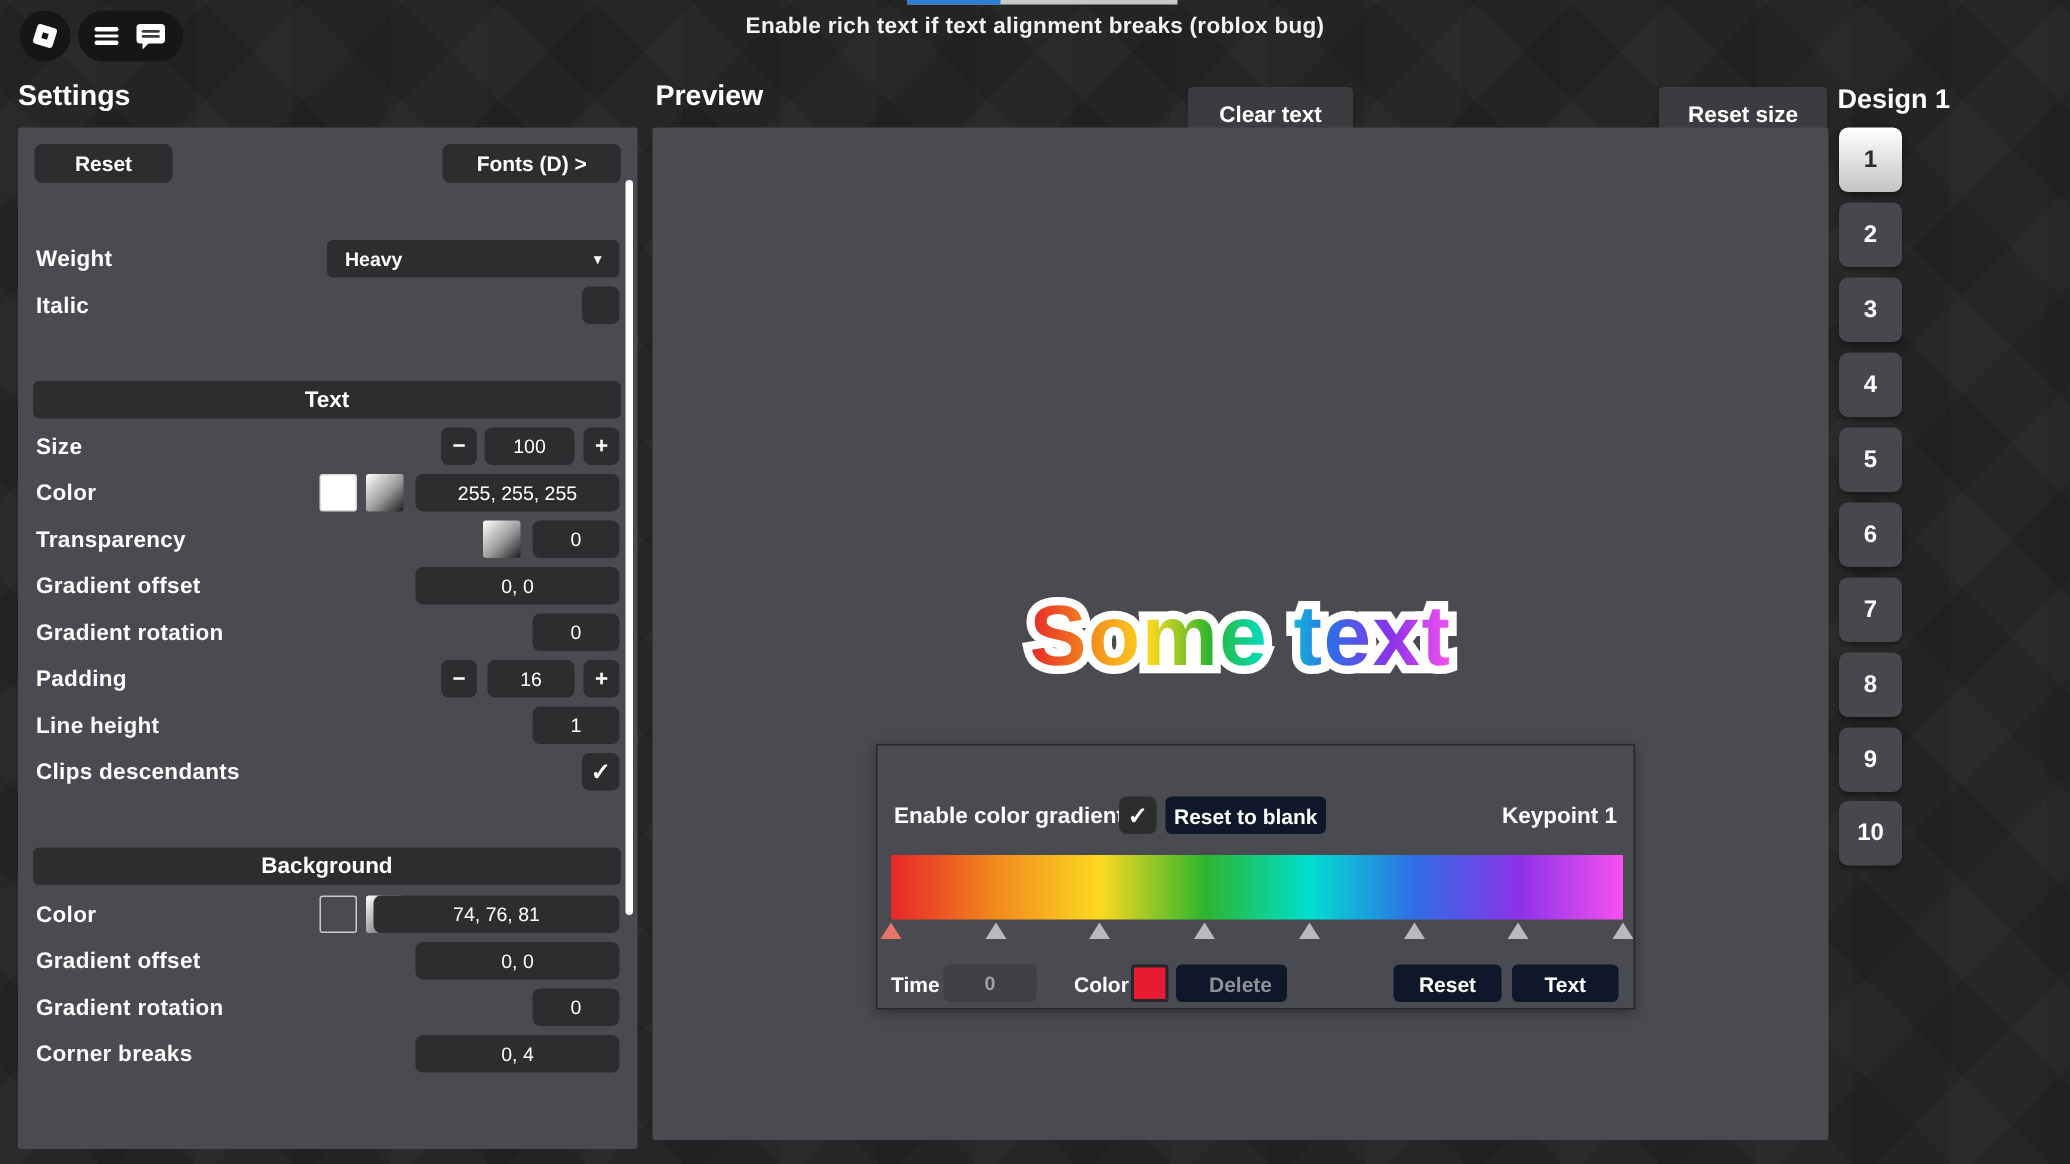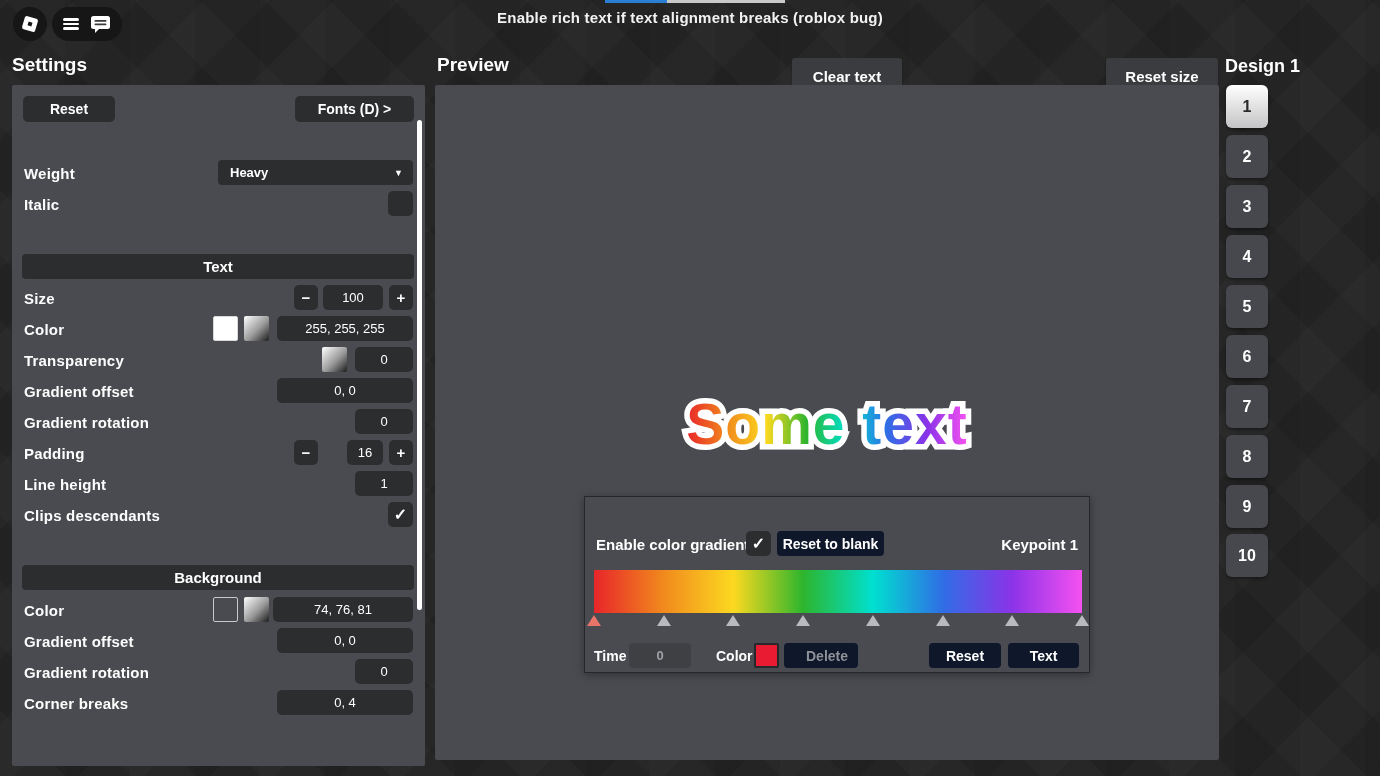--- a/index.html
+++ b/index.html
@@ -207,21 +207,21 @@
     </div>
 
     <div class="srow" style="top:324px">
       <span class="lbl">Gradient rotation</span>
       <div class="field" style="right:12px;width:58px">0</div>
     </div>
 
     <div class="srow" style="top:355px">
       <span class="lbl">Padding</span>
       <div class="stepper-btn" style="right:107px">−</div>
-      <div class="field" style="right:42px;width:36px">16</div>
+      <div class="field" style="right:42px;width:58px">16</div>
       <div class="stepper-btn" style="right:12px">+</div>
     </div>
 
     <div class="srow" style="top:386px">
       <span class="lbl">Line height</span>
       <div class="field" style="right:12px;width:58px">1</div>
     </div>
 
     <div class="srow" style="top:417px">
       <span class="lbl">Clips descendants</span>
@@ -229,21 +229,21 @@
         <span>✓</span>
       </div>
     </div>
 
     <div class="sec-header" style="top:480px">Background</div>
 
     <div class="srow" style="top:512px">
       <span class="lbl">Color</span>
       <div class="swatch bgcol" style="left:201px"></div>
       <div class="swatch grad" style="left:232px"></div>
-      <div class="field" style="right:12px;width:140px">74, 76, 81</div>
+      <div class="field" style="right:12px;width:164px">74, 76, 81</div>
     </div>
 
     <div class="srow" style="top:543px">
       <span class="lbl">Gradient offset</span>
       <div class="field" style="right:12px;width:136px">0, 0</div>
     </div>
 
     <div class="srow" style="top:574px">
       <span class="lbl">Gradient rotation</span>
       <div class="field" style="right:12px;width:58px">0</div>

